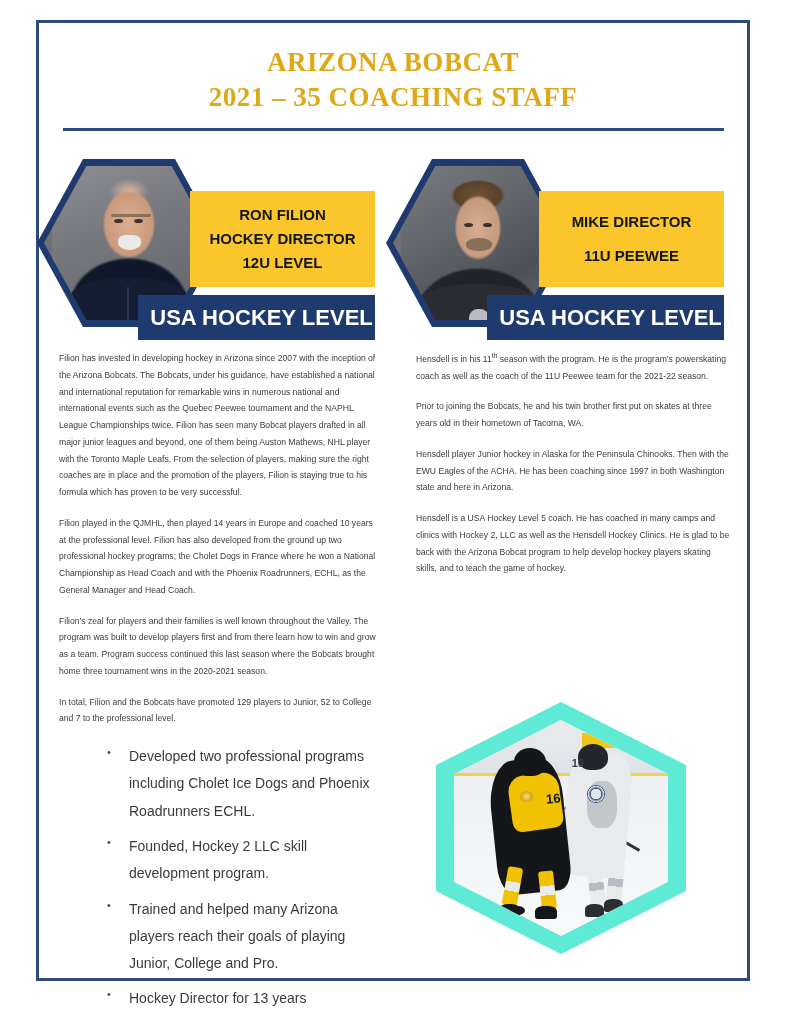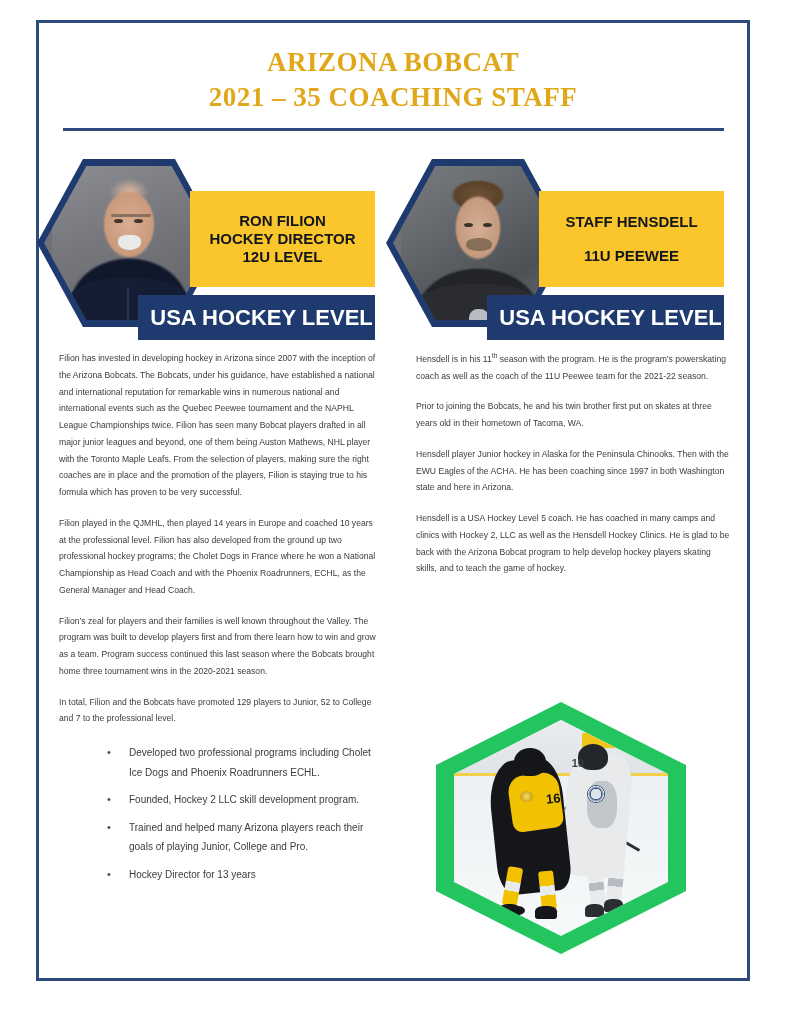--- a/index.html
+++ b/index.html
@@ -145,21 +145,21 @@
   }
 
   
   .nameplate {
     position: absolute;
     left: 145px; top: 40px;
     width: 185px; height: 96px;
     background: #FAC62B;
     display: flex; flex-direction: column;
     align-items: center; justify-content: center;
-    gap: 0;
+    gap: 6px;
     z-index: 3;
   }
   .nameplate .n {
     color: #12161d; font-weight: bold; font-size: 15px;
     line-height: 1.22; white-space: nowrap;
   }
   .nameplate.two { gap: 16px; }
 
   
   .levelbar {
@@ -195,41 +195,41 @@
   }
   p.body sup { font-size: 6.6px; }
 
   ul.bullets {
     margin: 16px 0 0 0;
     padding-left: 48px;
     list-style: none;
   }
   ul.bullets li {
     position: relative;
-    font-size: 10px;
+    font-size: 14px;
     line-height: 1.95;
     color: #3b3b3b;
     margin-bottom: 8px;
     padding-left: 22px;
   }
   ul.bullets li::before {
     content: "\2022";
     position: absolute; left: 0; top: -1px;
     font-size: 11px; color: #4a4a4a;
   }
 
   
   .action-hex-wrap {
     position: absolute;
     left: 20px; top: 352px;
     width: 250px; height: 252px;
   }
   .action-hex {
     position: absolute; inset: 0;
-    background: #22c55e;
+    background: #5eead4;
     -webkit-clip-path: polygon(50% 0%, 100% 25%, 100% 75%, 50% 100%, 0% 75%, 0% 25%);
     clip-path: polygon(50% 0%, 100% 25%, 100% 75%, 50% 100%, 0% 75%, 0% 25%);
   }
   .action-hex-inner {
     position: absolute;
     left: 18px; top: 18px; right: 18px; bottom: 18px;
     -webkit-clip-path: polygon(50% 0%, 100% 25%, 100% 75%, 50% 100%, 0% 75%, 0% 25%);
     clip-path: polygon(50% 0%, 100% 25%, 100% 75%, 50% 100%, 0% 75%, 0% 25%);
     overflow: hidden;
     background: linear-gradient(180deg,#dfe3e6 0%,#eef1f3 30%,#f7f9fa 100%);
@@ -387,21 +387,21 @@
           <div class="ph photoB">
             <div class="eyeL"></div>
               <div class="eyeR"></div>
             <div class="beard"></div>
             <div class="collar"></div>
             <div class="tee"></div>
           </div>
         </div>
       </div>
       <div class="nameplate two">
-        <div class="n">STAFF HENSDELL</div>
+        <div class="n">MIKE DIRECTOR</div>
         <div class="n">11U PEEWEE</div>
       </div>
       <div class="levelbar">
         <span>USA HOCKEY LEVEL 5</span>
       </div>
     </div>
 
   </div>
 
   <div class="columns">

